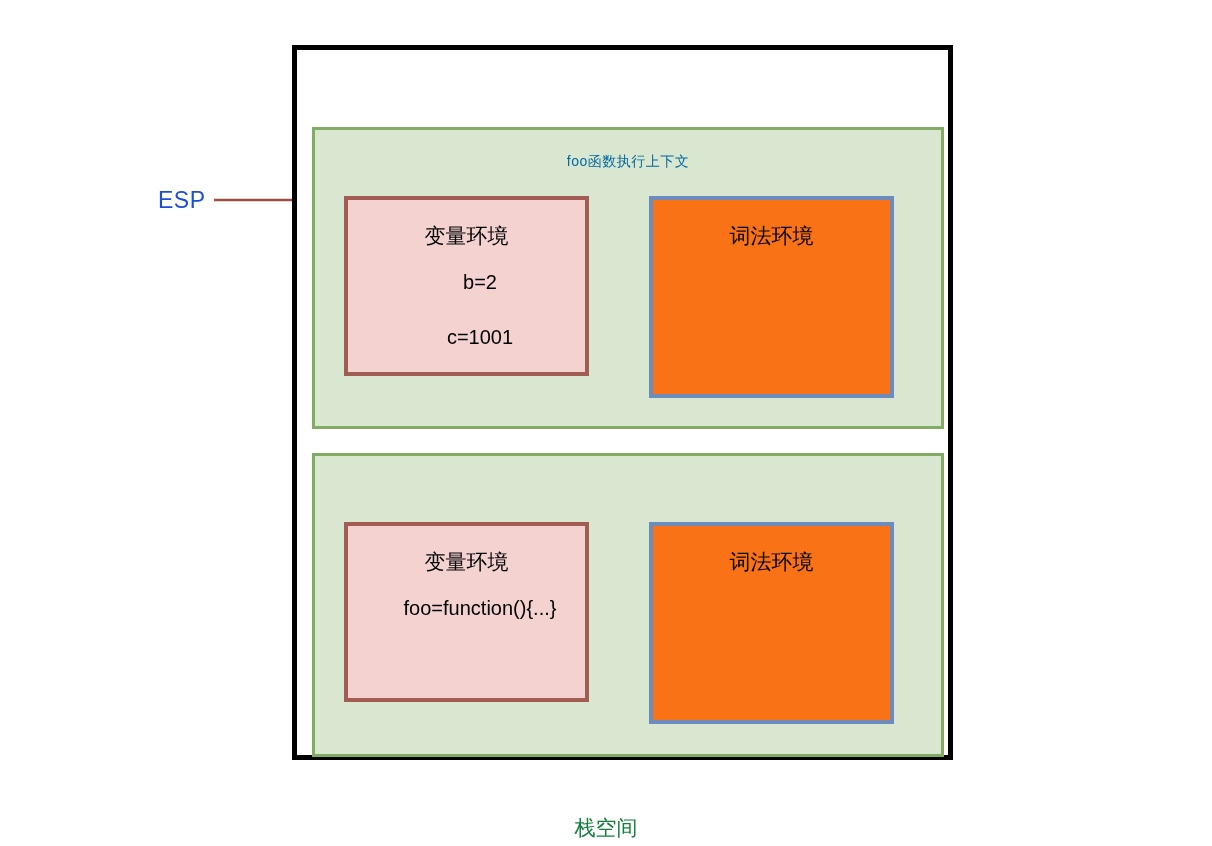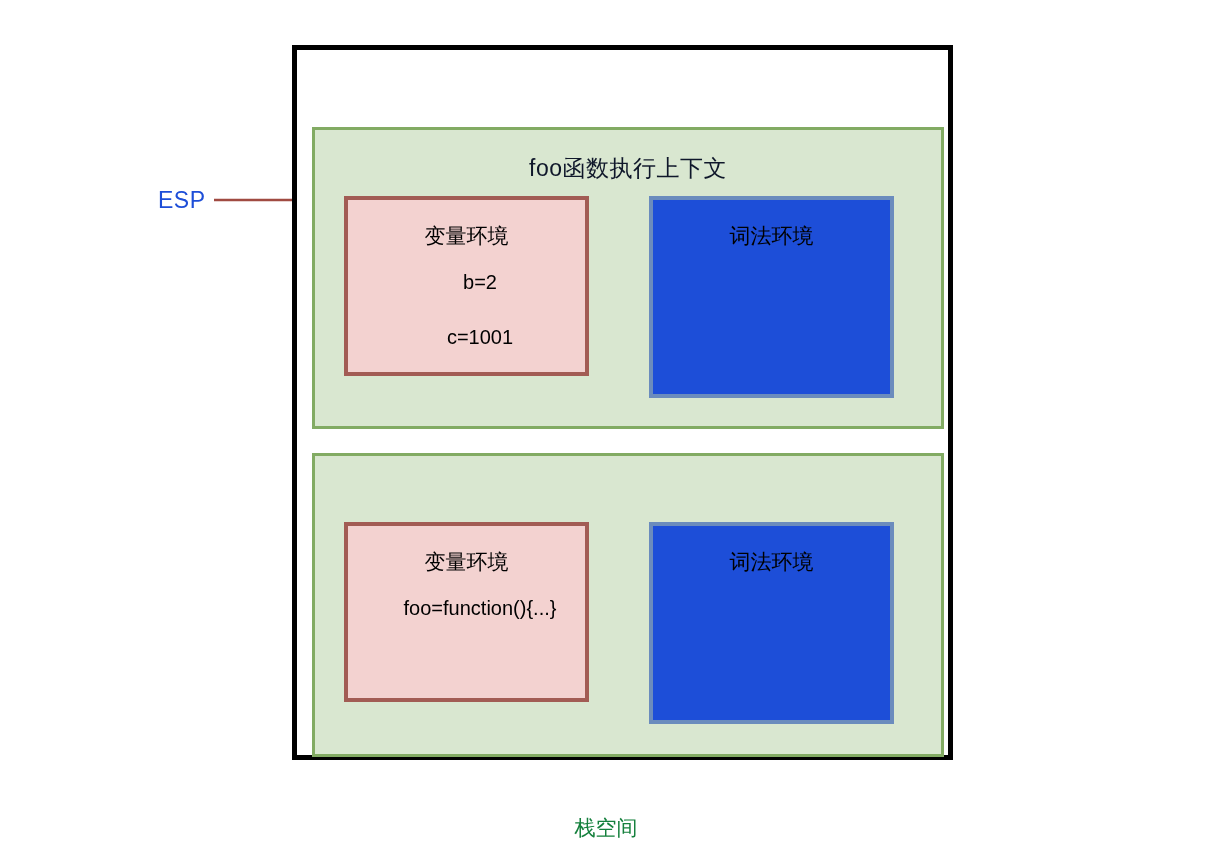--- a/index.html
+++ b/index.html
@@ -38,22 +38,22 @@
   }
   .ctx-foo    { top: 77px;  height: 302px; }
   .ctx-global { top: 403px; height: 304px; }
 
   .ctx-title {
     position: absolute;
     left: 0;
     right: 0;
     top: 23px;
     text-align: center;
-    font-size: 23px;
-    color: #0f172a;
+    font-size: 14px;
+    color: #0369a1;
     letter-spacing: 0.5px;
     white-space: nowrap;
   }
 
   
   .env {
     position: absolute;
     box-sizing: border-box;
     top: 66px;
   }
@@ -62,21 +62,21 @@
     width: 245px;
     height: 180px;
     border: 4px solid #a25c54;
     background: #f3d2d0;
   }
   .env-lex {
     left: 334px;
     width: 245px;
     height: 202px;
     border: 4px solid #6b8cbd;
-    background: #1d4ed8;
+    background: #f97316;
   }
 
   .env-title {
     position: absolute;
     left: 0;
     right: 0;
     top: 22px;
     text-align: center;
     font-size: 21px;
     color: #000000;

